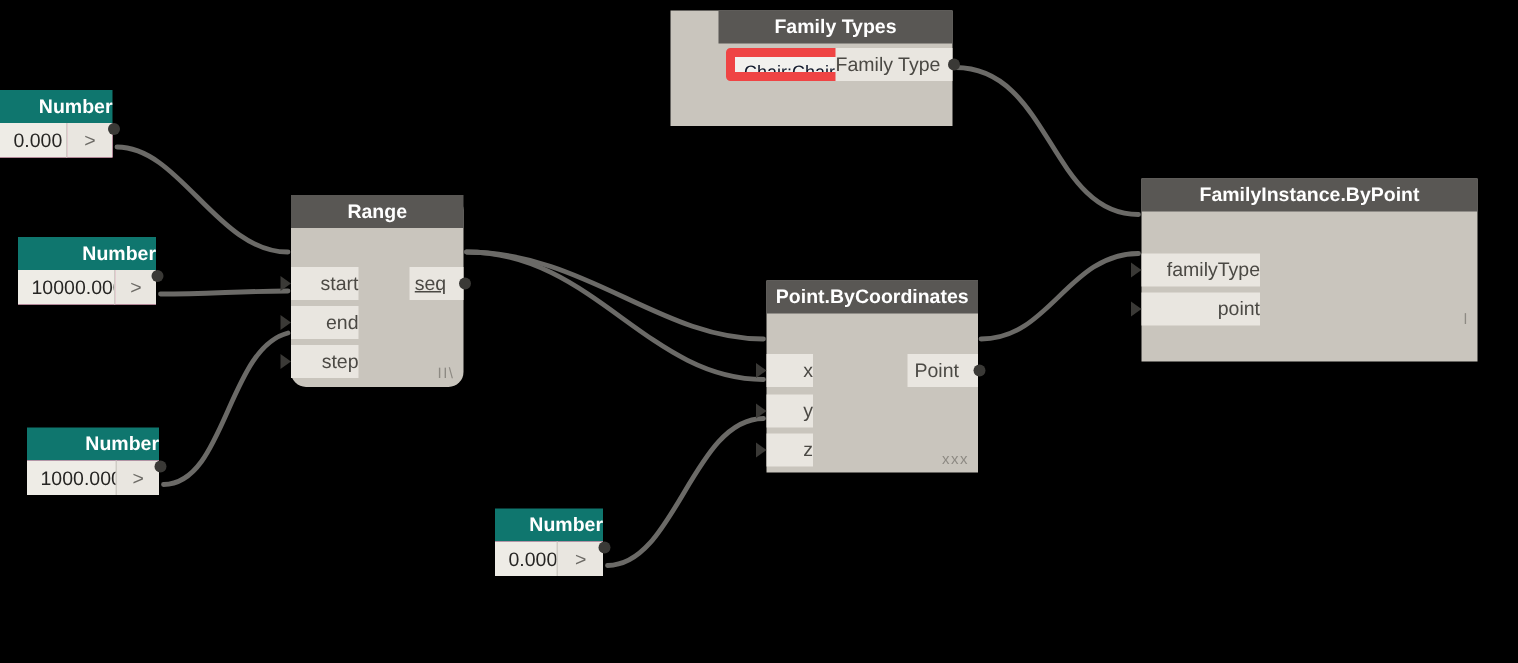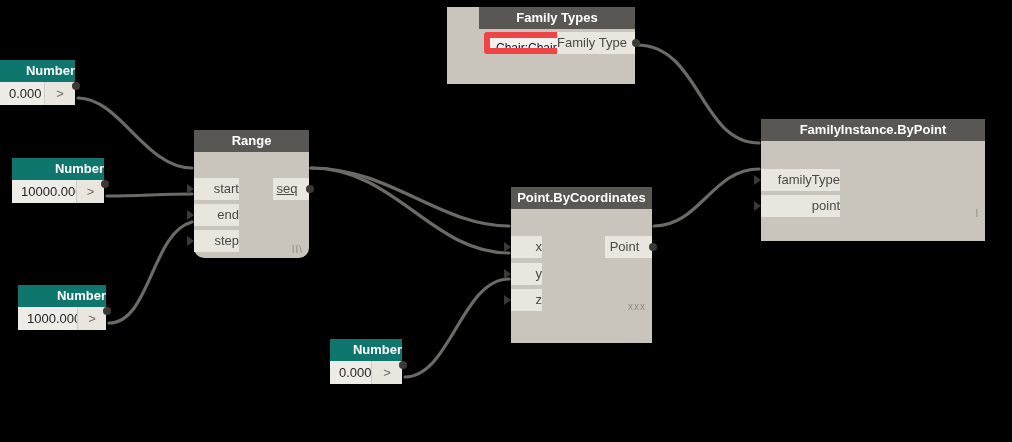--- a/index.html
+++ b/index.html
@@ -141,21 +141,21 @@
   <div class="node" style="left:447px;top:7px;width:188px;height:77px;padding-left:32px;">
     <div class="hdr">Family Types</div>
     <div class="body" style="height:55px;">
       <div class="ddwrap">
         <div class="dd">Chair:Chair<span class="caret"></span></div>
       </div>
       <div class="port out" style="top:3px;width:78px;">Family Type<span class="nub right" style="top:7px;"></span></div>
     </div>
   </div>
 
-  <div class="node" style="left:511px;top:187px;width:141px;height:156px;">
+  <div class="node" style="left:511px;top:187px;width:141px;height:128px;">
     <div class="hdr">Point.ByCoordinates</div>
     <div class="body" style="height:106px;">
       <div class="port in" style="top:27px;width:31px;">x<span class="nub left" style="top:6px;"></span></div>
       <div class="port in" style="top:54px;width:31px;">y<span class="nub left" style="top:6px;"></span></div>
       <div class="port in" style="top:80px;width:31px;">z<span class="nub left" style="top:6px;"></span></div>
       <div class="port out" style="top:27px;width:47px;">Point<span class="nub right" style="top:7px;"></span></div>
       <div class="lacing">xxx</div>
     </div>
   </div>
 

